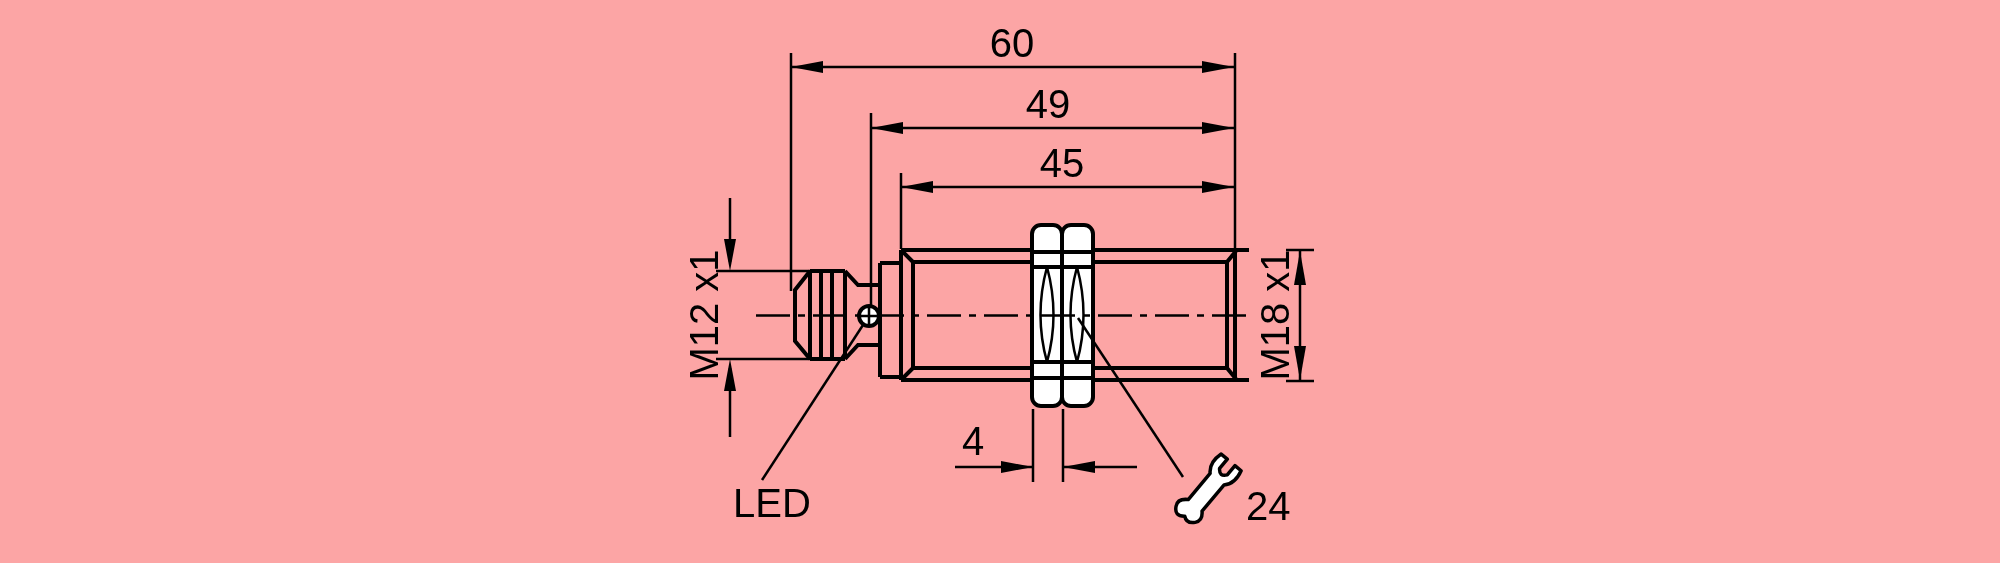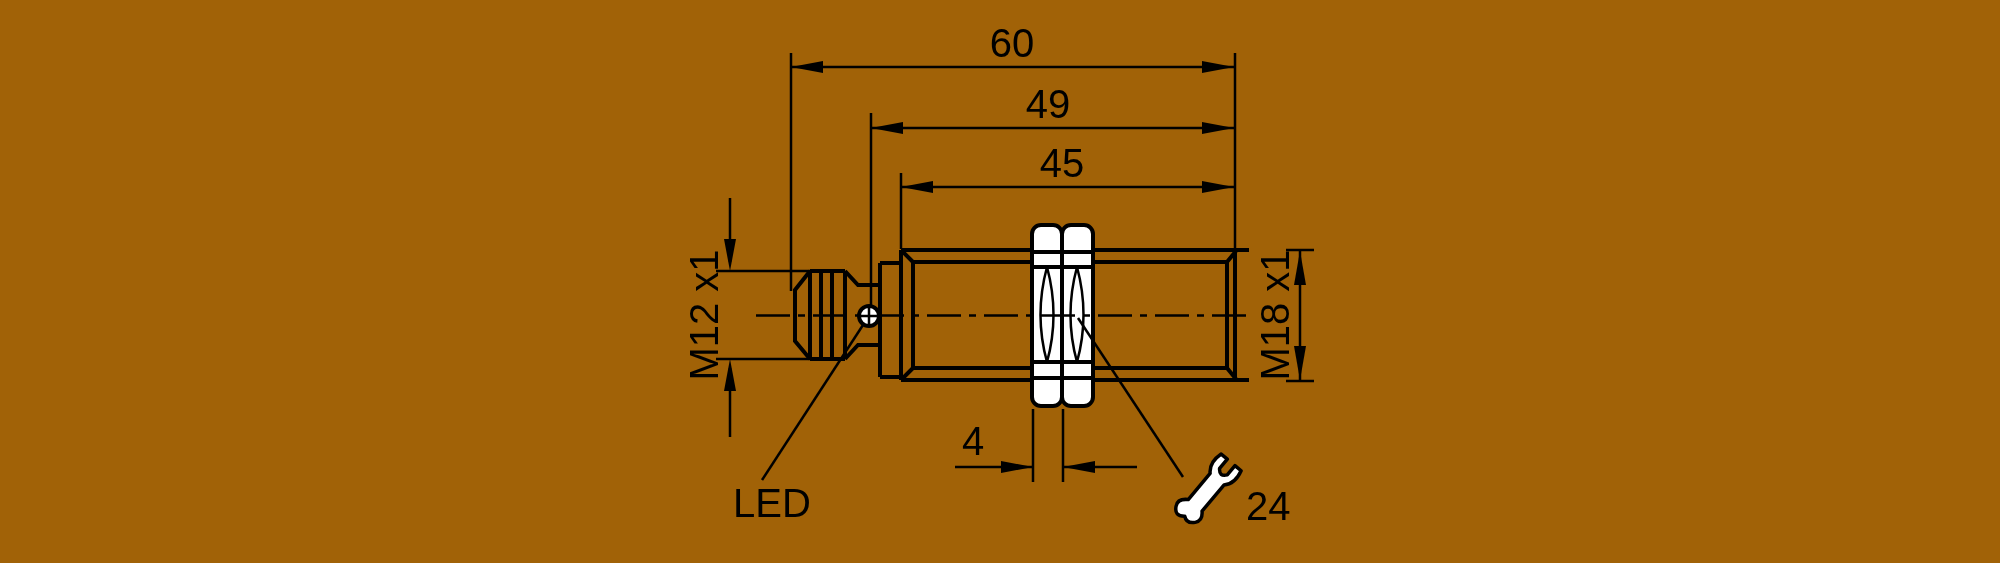--- a/index.html
+++ b/index.html
@@ -4,21 +4,21 @@
 <style>
   html, body {
     margin: 0;
     padding: 0;
     background: #ffffff;
   }
   .stage {
     position: relative;
     width: 2000px;
     height: 563px;
-    background: #a16207;
+    background: #fca5a5;
     overflow: hidden;
   }
   svg {
     display: block;
   }
   .thick { stroke: #000; stroke-width: 4; fill: none; stroke-linecap: butt; stroke-linejoin: miter; }
   .thin  { stroke: #000; stroke-width: 2.5; fill: none; stroke-linecap: butt; }
   .arrow { fill: #000; stroke: none; }
   .whitefill { fill: #ffffff; stroke: #000; stroke-width: 4; }
   .dimtext {

